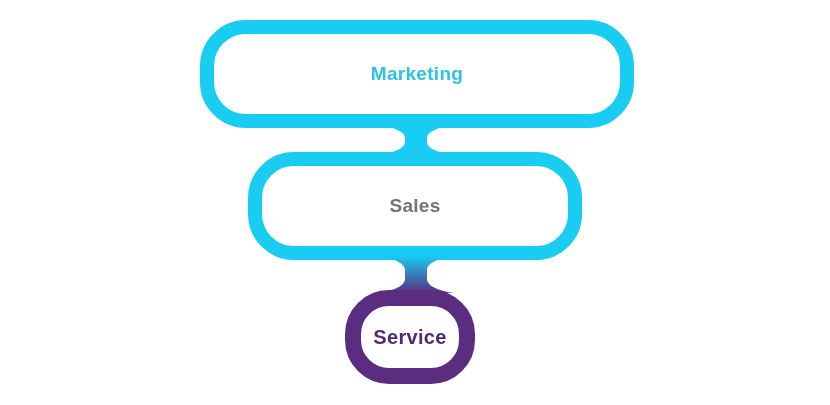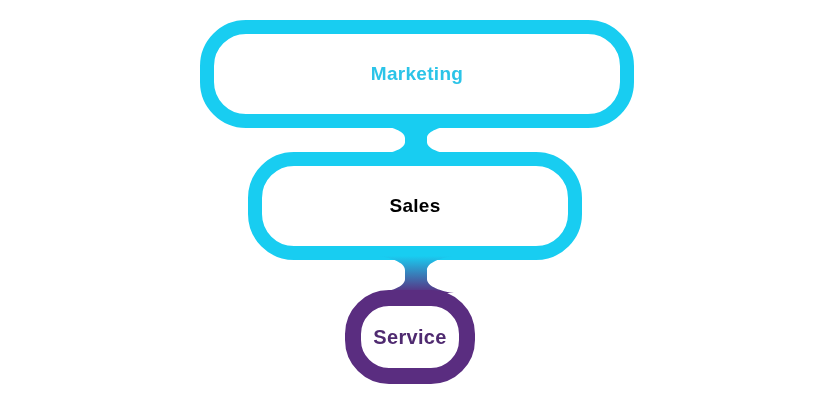--- a/index.html
+++ b/index.html
@@ -64,21 +64,21 @@
 
   <div class="stage stage-marketing" style="border-color: rgb(24, 205, 241);">
     <span class="stage-label" style="color: rgb(43, 196, 232);">Marketing</span>
   </div>
 
   <svg class="connector connector-1" width="92" height="30" viewBox="0 0 92 30">
     <path d="M 8,0 C 30,3 35,9 35,13 L 35,17 C 35,21 30,27 8,30 L 84,30 C 62,27 57,21 57,17 L 57,13 C 57,9 62,3 84,0 Z" fill="#18CDF1"></path>
   </svg>
 
   <div class="stage stage-sales" style="border-color: rgb(24, 205, 241);">
-    <span class="stage-label" style="color: #000000;">Sales</span>
+    <span class="stage-label" style="color: #737373;">Sales</span>
   </div>
 
   <svg class="connector connector-2" width="92" height="37" viewBox="0 0 92 37">
     <defs>
       <linearGradient id="connGrad" x1="0" y1="0" x2="0" y2="1">
         <stop offset="0" stop-color="#18CDF1"></stop>
         <stop offset="1" stop-color="#5A2D80"></stop>
       </linearGradient>
     </defs>
     <path d="M 8,0 C 30,3 35,10 35,14 L 35,23 C 35,27 30,34 8,37 L 84,37 C 62,34 57,27 57,23 L 57,14 C 57,10 62,3 84,0 Z" fill="url(#connGrad)"></path>

